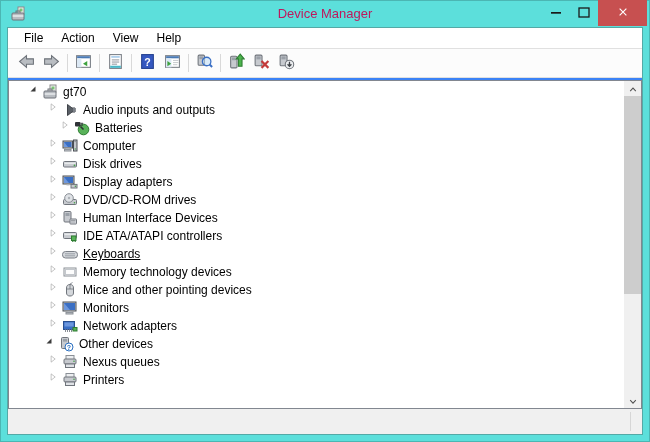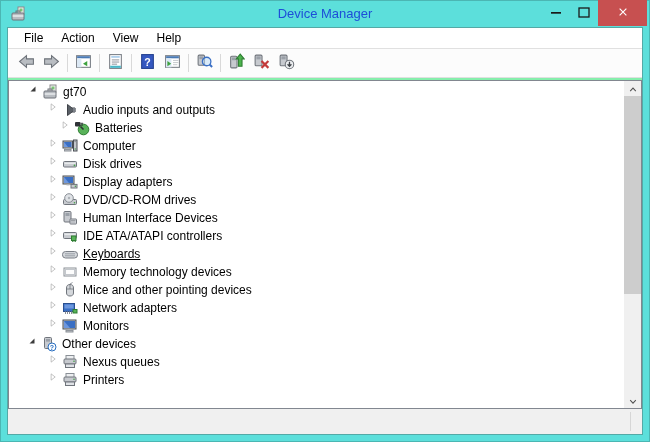--- a/index.html
+++ b/index.html
@@ -9,26 +9,26 @@
   *{box-sizing:border-box; margin:0; padding:0;}
   html,body{width:650px;height:442px;overflow:hidden;}
   body{font-family:"Liberation Sans",sans-serif;}
   .window{width:650px;height:442px;position:relative;background:var(--accent);
     padding:28px 8px 8px 8px;box-shadow:inset 0 0 0 1px rgba(0,0,0,.18);}
   
   .titlebar{position:absolute;top:0;left:0;right:0;height:28px;}
   .app-icon{position:absolute;left:10px;top:6px;width:16px;height:16px;}
   .app-icon svg{width:16px;height:16px;}
   .title{position:absolute;left:80px;right:80px;top:0;height:28px;line-height:28px;
-    text-align:center;font-size:13px;color:#1d4ed8;white-space:nowrap;}
+    text-align:center;font-size:13px;color:#be185d;white-space:nowrap;}
   .winbtns{position:absolute;top:0;right:3px;height:26px;display:flex;}
   .wbtn{width:28px;height:26px;display:flex;align-items:center;justify-content:center;cursor:pointer;}
   .wbtn.close{width:49px;background:var(--close);}
   
-  .content{height:406px;display:flex;flex-direction:column;background:#86efac;
+  .content{height:406px;display:flex;flex-direction:column;background:#3b82f6;
     box-shadow:0 0 0 1px rgba(70,70,70,.35);}
   .menubar{height:21px;flex:none;display:flex;align-items:center;padding-left:7px;
     background:#fff;border-bottom:1px solid var(--bar-line);font-size:12px;color:#000;}
   .menu-item{padding:2px 9px;cursor:default;}
   .toolbar{height:29px;flex:none;display:flex;align-items:center;padding-left:6px;
     background:#fcfcfc;border-bottom:1px solid var(--bar-line);}
   .tb-btn{width:25px;height:25px;display:flex;align-items:center;justify-content:center;cursor:pointer;}
   .tb-btn svg{width:17px;height:17px;}
   .tb-sep{width:1px;height:18px;background:#d9d9d9;margin:0 3px;flex:none;}
   
@@ -372,46 +372,46 @@
             </span>
           </div>
           <div class="row" style="padding-left: 38px;">
             <span class="expander">
               <svg viewBox="0 0 16 16">
                 <path d="M5 3 L11.5 8 L5 13 Z" fill="#fff" stroke="#a0a0a0"></path>
               </svg>
             </span>
             <span class="sel">
               <span class="icon16"><svg viewBox="0 0 16 16">
-                  <rect x="1.5" y="3.5" width="11" height="8" fill="#3a6fc4" stroke="#2a4f8f"></rect>
-                  <rect x="2.5" y="4.5" width="9" height="4" fill="#6d97dd"></rect>
-                  <path d="M3.5 11.5 v2.5 M5.5 11.5 v2.5 M7.5 11.5 v2.5 M9.5 11.5 v2.5" stroke="#8a8f96"></path>
-                  <rect x="11" y="9.5" width="4" height="3.5" fill="#58b259" stroke="#2e7d32"></rect>
-                </svg></span>
-              <span class="label">Network adapters</span>
-            </span>
-          </div>
-          <div class="row" style="padding-left: 38px;">
-            <span class="expander">
-              <svg viewBox="0 0 16 16">
-                <path d="M5 3 L11.5 8 L5 13 Z" fill="#fff" stroke="#a0a0a0"></path>
-              </svg>
-            </span>
-            <span class="sel">
-              <span class="icon16"><svg viewBox="0 0 16 16">
                   <rect x="1" y="2" width="13" height="9" fill="#c3c7cc" stroke="#4a4f55"></rect>
                   <rect x="2" y="3" width="11" height="7" fill="#3a6fc4"></rect>
                   <path d="M2 3 L8 10 H2 Z" fill="#6d97dd"></path>
                   <rect x="5.5" y="11" width="4" height="1.4" fill="#aeb2b8"></rect>
                   <rect x="4" y="12.4" width="7" height="1.6" fill="#c3c7cc" stroke="#8a8f96"></rect>
                 </svg></span>
               <span class="label">Monitors</span>
             </span>
           </div>
-          <div class="row" style="padding-left: 17px;">
+          <div class="row" style="padding-left: 38px;">
+            <span class="expander">
+              <svg viewBox="0 0 16 16">
+                <path d="M5 3 L11.5 8 L5 13 Z" fill="#fff" stroke="#a0a0a0"></path>
+              </svg>
+            </span>
+            <span class="sel">
+              <span class="icon16"><svg viewBox="0 0 16 16">
+                  <rect x="1.5" y="3.5" width="11" height="8" fill="#3a6fc4" stroke="#2a4f8f"></rect>
+                  <rect x="2.5" y="4.5" width="9" height="4" fill="#6d97dd"></rect>
+                  <path d="M3.5 11.5 v2.5 M5.5 11.5 v2.5 M7.5 11.5 v2.5 M9.5 11.5 v2.5" stroke="#8a8f96"></path>
+                  <rect x="11" y="9.5" width="4" height="3.5" fill="#58b259" stroke="#2e7d32"></rect>
+                </svg></span>
+              <span class="label">Network adapters</span>
+            </span>
+          </div>
+          <div class="row" style="padding-left: 34px;">
             <span class="expander">
               <svg viewBox="0 0 16 16">
                 <path d="M12 4 V12 H4 Z" fill="#3c3c3c"></path>
               </svg>
             </span>
             <span class="sel">
               <span class="icon16"><svg viewBox="0 0 16 16">
                   <rect x="3.5" y="1.5" width="7" height="11" rx="1" fill="#c7cacf" stroke="#70757c"></rect>
                   <rect x="5" y="3" width="4" height="2.6" fill="#9aa0a8"></rect>
                   <circle cx="11" cy="11" r="4" fill="#fff" stroke="#2a6fc0"></circle>

